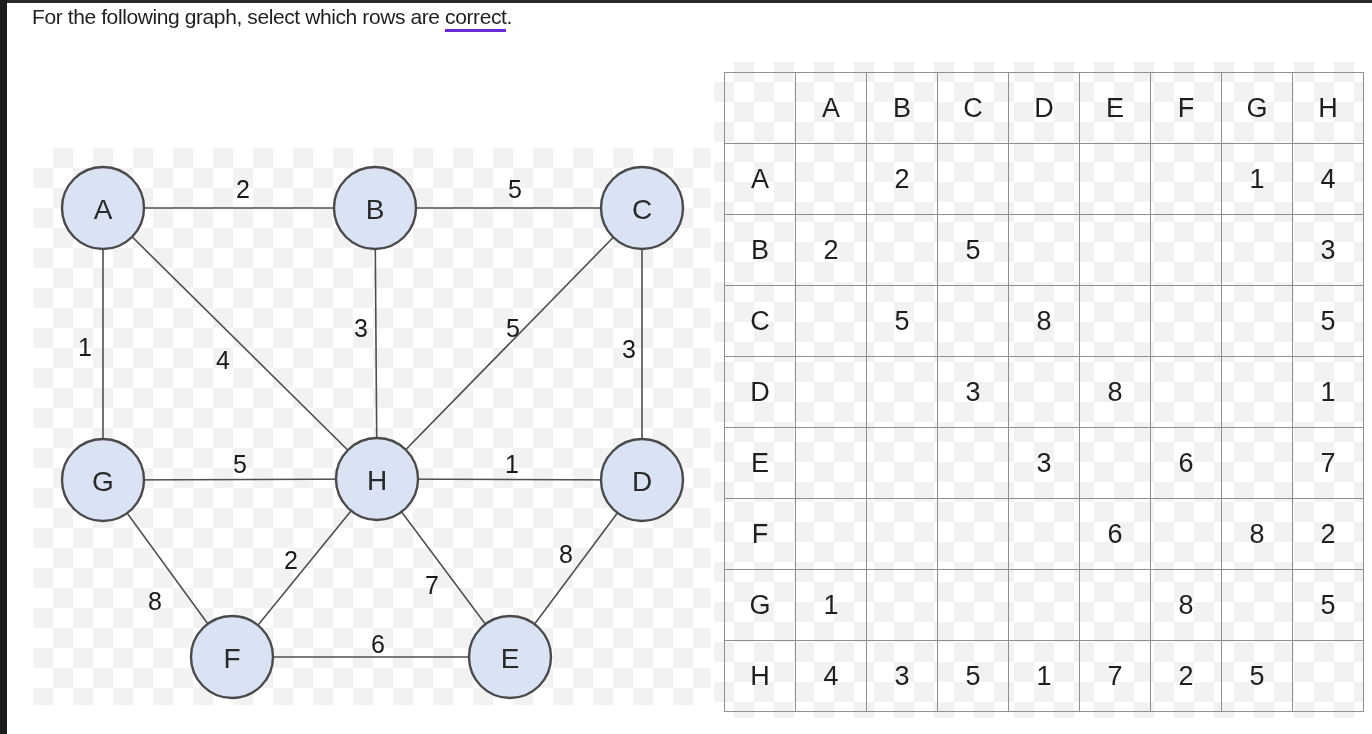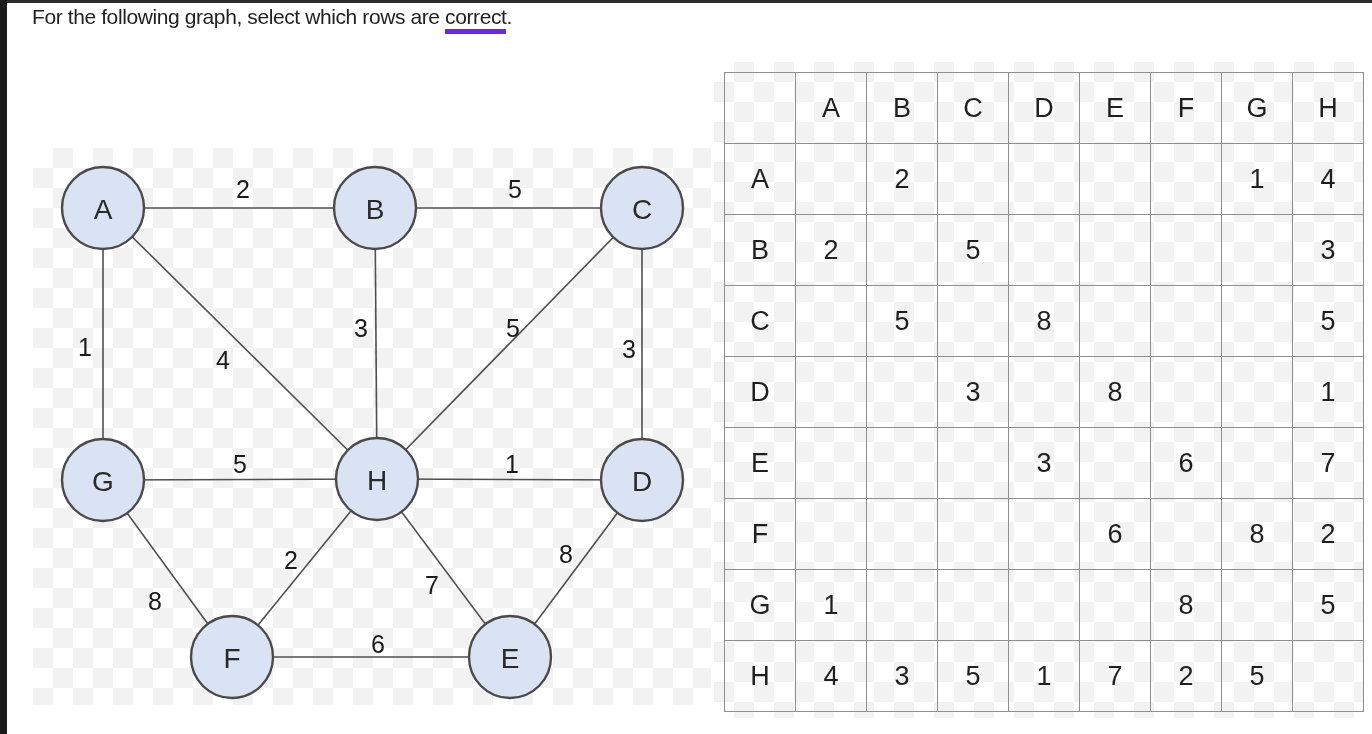--- a/index.html
+++ b/index.html
@@ -20,21 +20,21 @@
     width: 7px; height: 734px;
     background: #1c1c1c;
   }
   .page-title {
     position: absolute; left: 32px; top: 5px;
     font-size: 21px; letter-spacing: -0.4px;
     color: #1f1f1f;
     white-space: nowrap;
   }
   .page-title .u {
-    border-bottom: 5px solid #6d28d9;
+    border-bottom: 3px solid #6d28d9;
     padding-bottom: 1px;
   }
   .checker {
     background-color: #ffffff;
     background-image:
       linear-gradient(45deg, #f2f2f2 25%, transparent 25%, transparent 75%, #f2f2f2 75%),
       linear-gradient(45deg, #f2f2f2 25%, transparent 25%, transparent 75%, #f2f2f2 75%);
     background-size: 40px 40px;
     background-position: 0 0, 20px 20px;
   }

